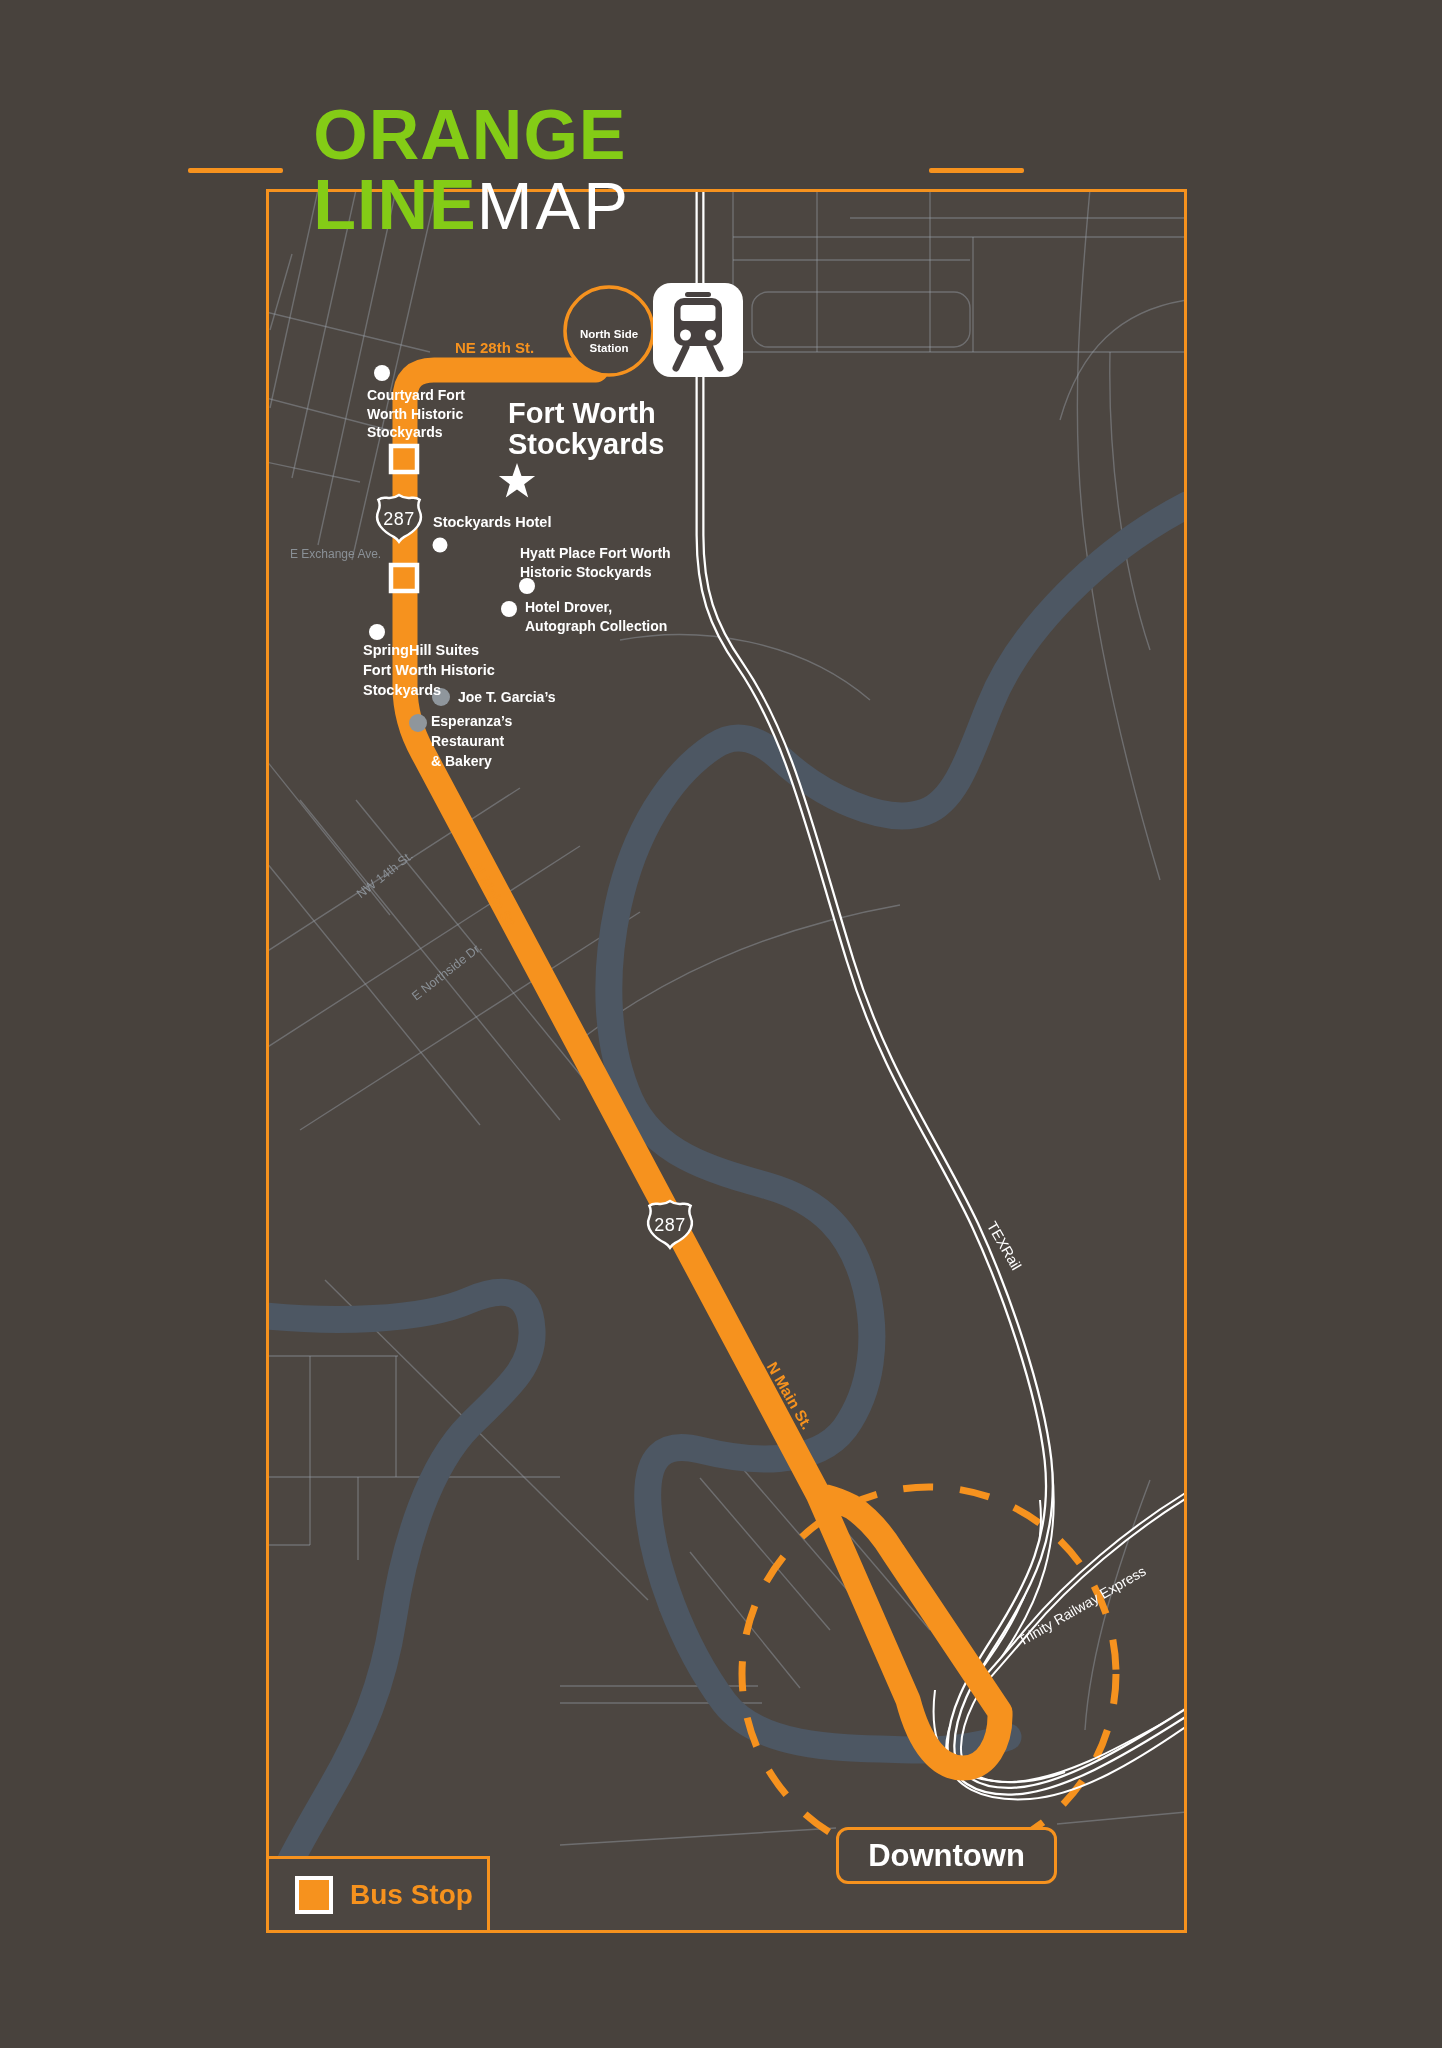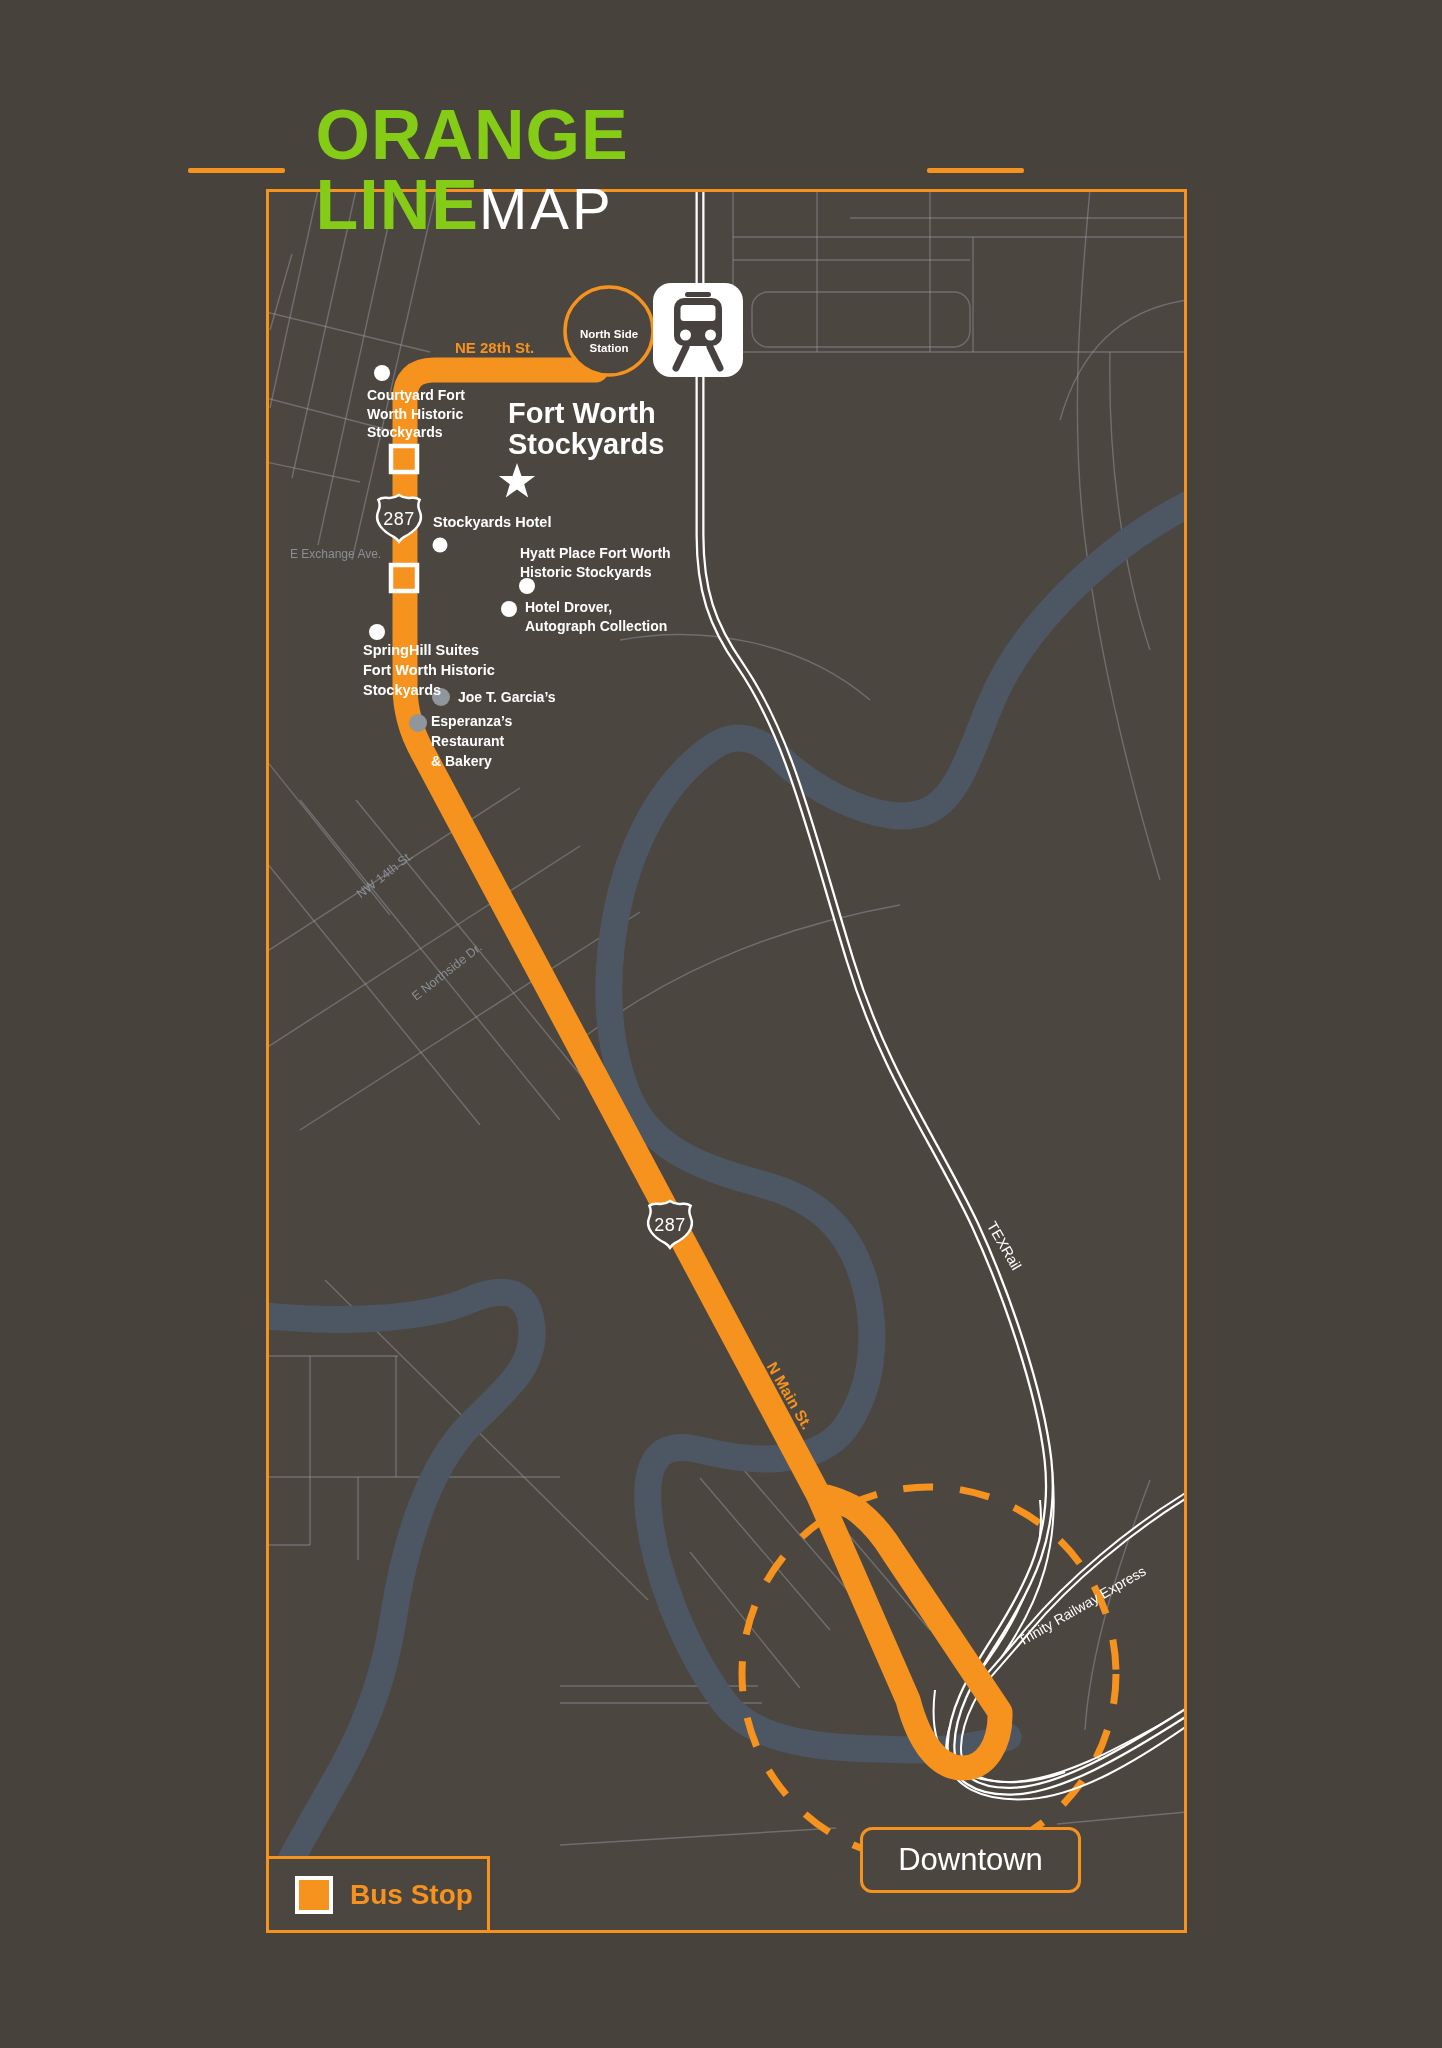--- a/index.html
+++ b/index.html
@@ -10,25 +10,25 @@
   svg{position:absolute;left:0;top:0;}
   .lbl{position:absolute;color:#ffffff;font-weight:bold;font-size:14px;line-height:18.5px;
        white-space:pre-line;z-index:5;}
   .rot{transform-origin:center center;}
   .gray{color:#8a9096;font-weight:normal;}
   .orange{color:#f6921e;}
   #title{position:absolute;left:606px;top:100px;transform:translateX(-50%);
          display:flex;align-items:center;gap:30px;z-index:6;}
   #title .rule{width:106px;height:5px;background:#f6921e;border-radius:2px;}
   #title .t1{color:#84cc16;font-weight:bold;font-size:70px;letter-spacing:1px;line-height:1;}
-  #title .t2{color:#ffffff;font-weight:300;font-size:58px;letter-spacing:3px;line-height:1;}
-  #downtown-box{position:absolute;left:836px;top:1827px;width:221px;height:66px;
+  #title .t2{color:#ffffff;font-weight:300;font-size:67px;letter-spacing:3px;line-height:1;}
+  #downtown-box{position:absolute;left:836px;top:1827px;width:221px;height:57px;
       box-sizing:border-box;background:#4c4641;border:3px solid #f6921e;border-radius:12px;
-      display:flex;align-items:center;justify-content:center;color:#fff;font-weight:normal;
-      font-size:31px;z-index:6;margin-left:24px;}
+      display:flex;align-items:center;justify-content:center;color:#fff;font-weight:bold;
+      font-size:31px;z-index:6;}
   #legend{position:absolute;left:266px;top:1856px;width:224px;height:77px;box-sizing:border-box;
       background:#4c4641;border:3px solid #f6921e;display:flex;align-items:center;z-index:6;}
   #legend .swatch{width:30px;height:30px;background:#f6921e;border:4px solid #ffffff;margin-left:26px;}
   #legend .ltext{color:#f6921e;font-weight:bold;font-size:28px;margin-left:17px;}
   .shieldnum{position:absolute;color:#ffffff;font-weight:400;font-size:18px;
       transform:translate(-50%,-50%);z-index:5;letter-spacing:.5px;}
   #station-label{position:absolute;left:609px;top:341px;transform:translate(-50%,-50%);
       color:#fff;font-weight:bold;font-size:11.5px;line-height:13.5px;text-align:center;
       white-space:pre-line;z-index:5;}
   .heading{font-size:29px;line-height:31px;}

